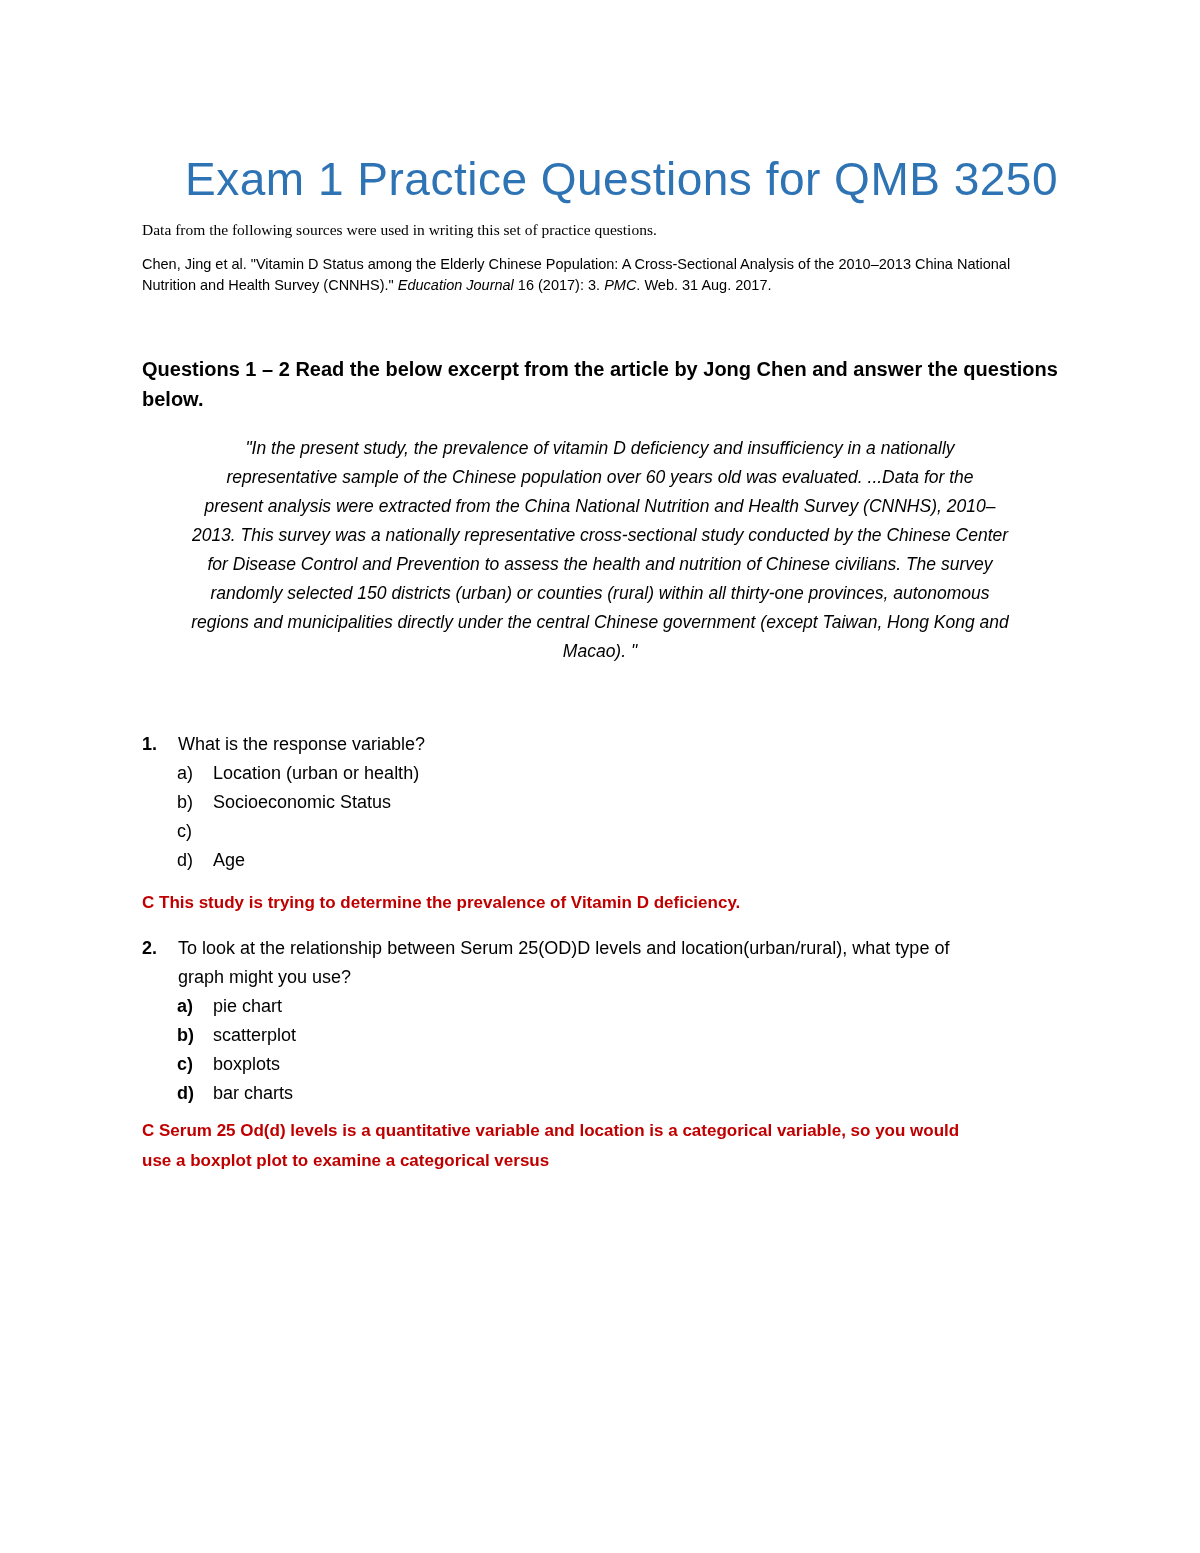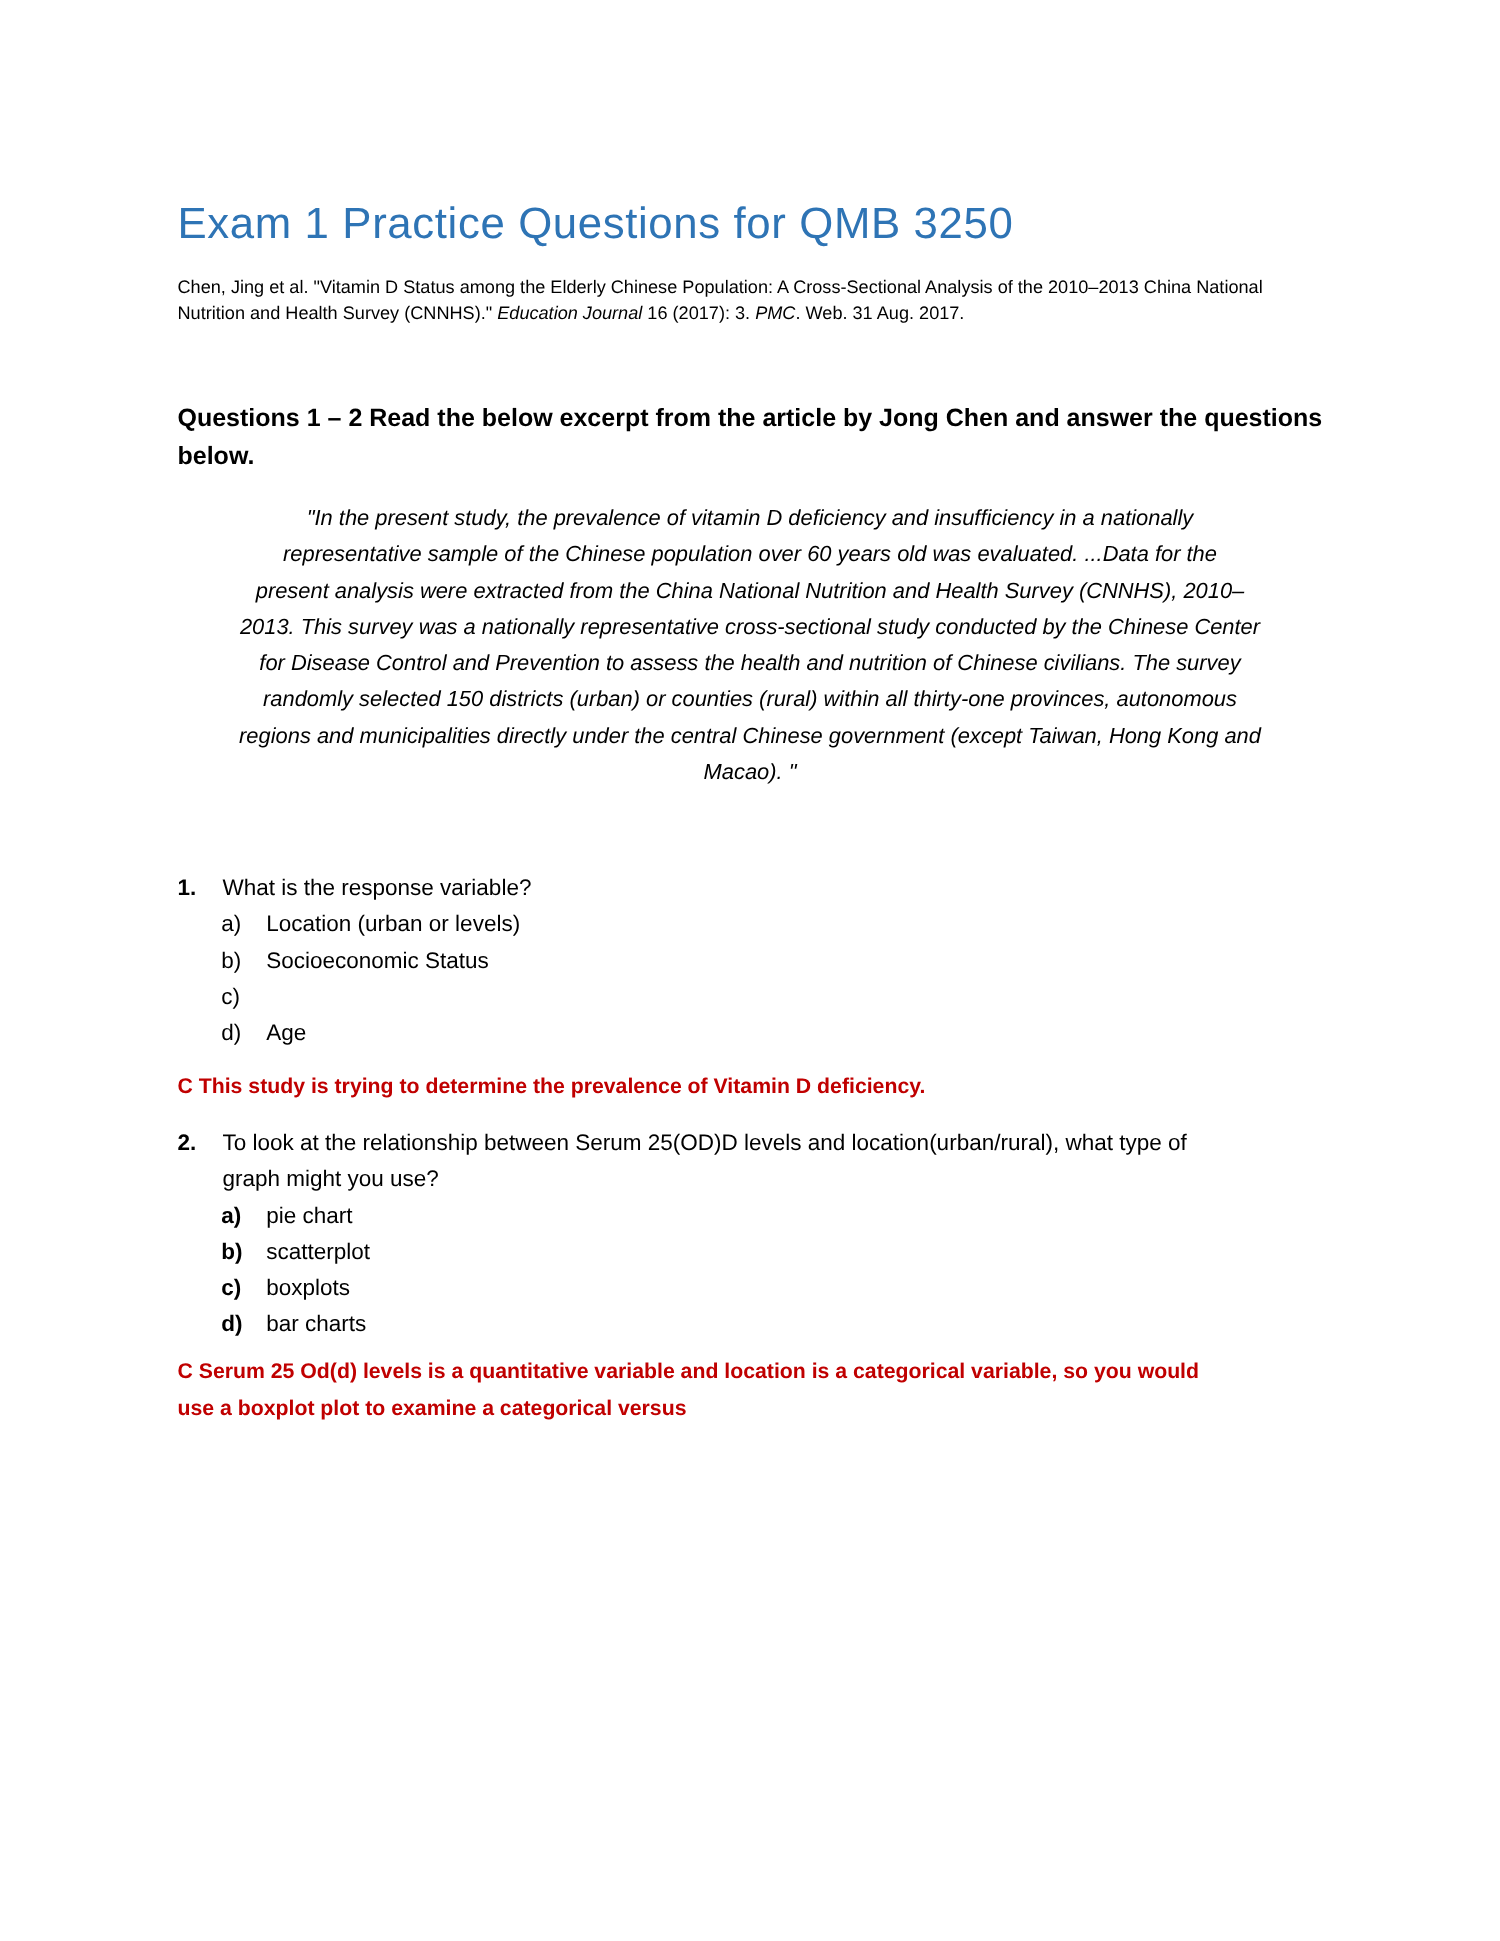--- a/index.html
+++ b/index.html
@@ -7,25 +7,25 @@
     position: relative;
     width: 1200px;
     min-height: 1553px;
     background: #ffffff;
     font-family: "Liberation Sans", sans-serif;
     color: #000000;
     box-sizing: border-box;
     padding: 156px 142px 60px 142px;
   }
   .doc-title {
-    font-size: 35px;
+    font-size: 46px;
     line-height: 46px;
     font-weight: 400;
     color: #2E74B5;
-    text-align: left;
+    text-align: right;
     margin: 0 0 18px 0;
     letter-spacing: 0.5px;
   }
   .intro-note {
     font-family: "Liberation Serif", serif;
     font-size: 15.5px;
     line-height: 20px;
     margin: 0 0 14px 0;
   }
   .citations {
@@ -84,20 +84,21 @@
   .answer-2 { margin-top: 8px; }
   .question-2 { margin-top: 16px; }
 </style>
 </head>
 <body>
 
 <div class="page">
 
   <h1 class="doc-title">Exam 1 Practice Questions for QMB 3250</h1>
 
+  <p class="intro-note">Data from the following sources were used in writing this set of practice questions.</p>
 
   <div class="citations">
     <div class="citation"><span>Chen, Jing et al. "Vitamin D Status among the Elderly Chinese Population: A Cross-Sectional Analysis of the 2010–2013 China National Nutrition and Health Survey (CNNHS)." </span><span class="italic">Education Journal</span><span> 16 (2017): 3. </span><span class="italic">PMC</span><span>. Web. 31 Aug. 2017.</span></div>
   </div>
 
   <div class="section-header">Questions 1 – 2 Read the below excerpt from the article by Jong Chen and answer the questions
 below.</div>
 
   <div class="excerpt">"In the present study, the prevalence of vitamin D deficiency and insufficiency in a nationally
 representative sample of the Chinese population over 60 years old was evaluated.  ...Data for the
@@ -108,21 +109,21 @@
 regions and municipalities directly under the central Chinese government (except Taiwan, Hong Kong and
 Macao). "</div>
 
   <div class="question-block question-1">
     <div class="q-row">
       <span class="q-num">1.</span>
       <span class="q-text">What is the response variable?</span>
     </div>
     <div class="opt-row">
       <span class="opt-letter">a)</span>
-      <span class="opt-text">Location (urban or levels)</span>
+      <span class="opt-text">Location (urban or health)</span>
     </div>
     <div class="opt-row">
       <span class="opt-letter">b)</span>
       <span class="opt-text">Socioeconomic Status</span>
     </div>
     <div class="opt-row">
       <span class="opt-letter">c)</span>
     </div>
     <div class="opt-row">
       <span class="opt-letter">d)</span>

